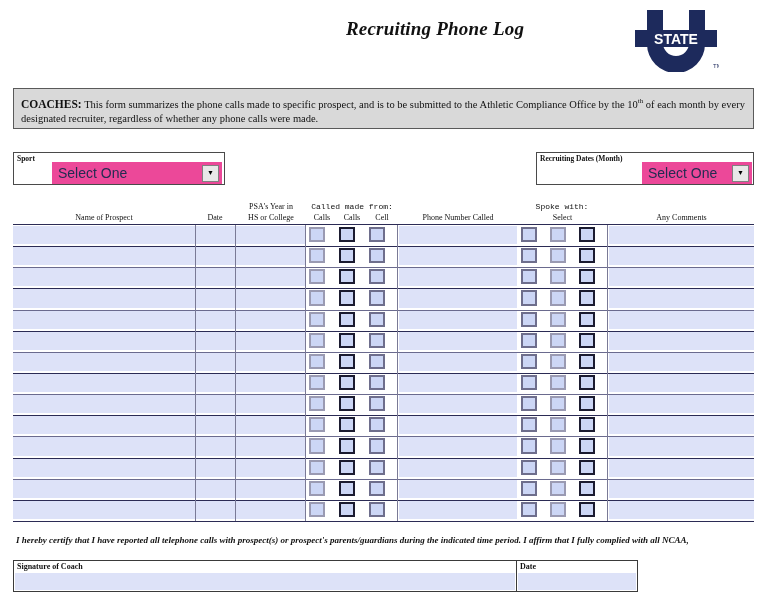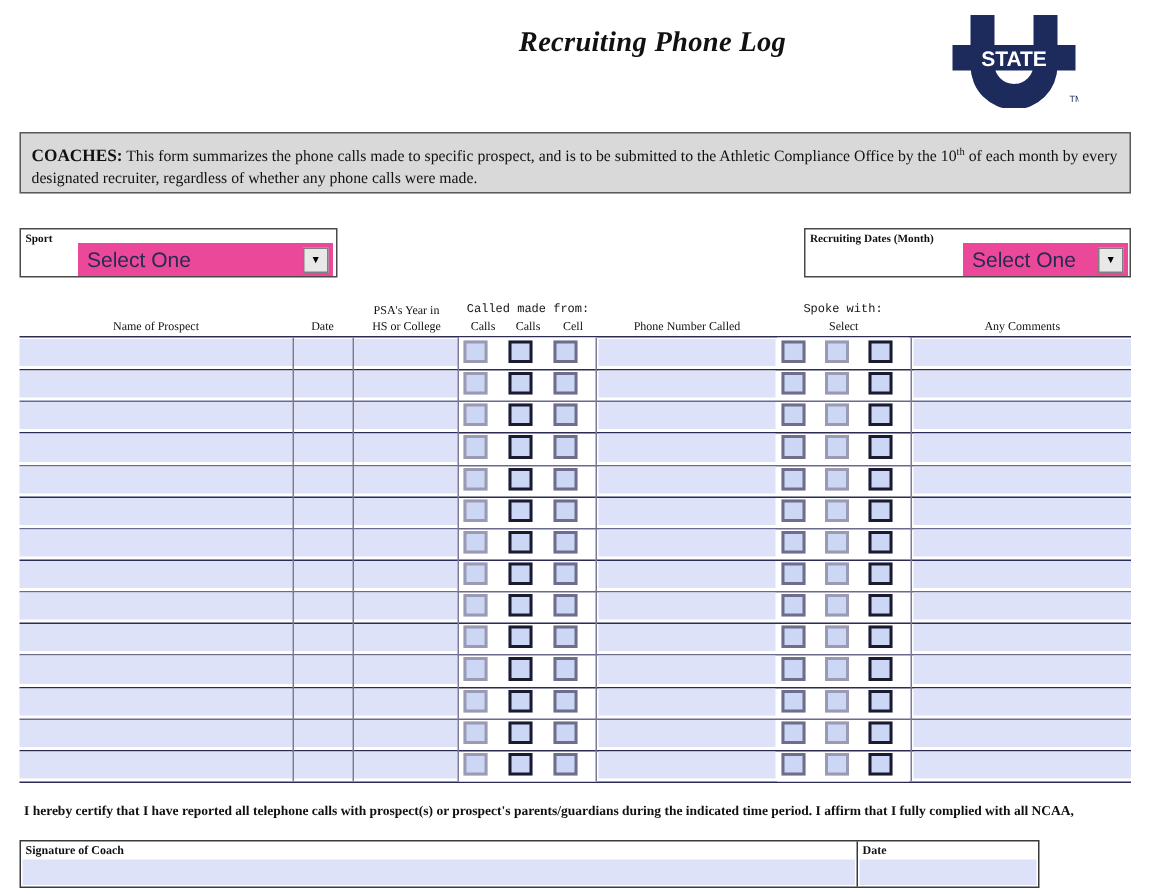--- a/index.html
+++ b/index.html
@@ -108,24 +108,24 @@
     background:#ccd6f5;
     box-sizing:border-box;
   }
   .cb.b-dark{border:2px solid #1b1b30;}
   .cb.b-mid{border:2px solid #6e6e8c;}
   .cb.b-lite{border:2px solid #9a9ab2;}
 
   
   .cert{
     position:absolute;left:16px;top:534px;width:740px;
-    font-size:9px;font-weight:bold;line-height:12px;
+    font-size:9px;font-style:italic;font-weight:bold;line-height:12px;
   }
   .sigbox{
-    position:absolute;left:13px;top:560px;width:680px;height:32px;
+    position:absolute;left:13px;top:560px;width:625px;height:32px;
     border:1px solid #3a3a3a;box-sizing:border-box;display:flex;
   }
   .sig-left{flex:1;position:relative;border-right:1px solid #3a3a3a;}
   .sig-right{width:120px;position:relative;}
   .sig-lbl{
     position:absolute;left:3px;top:1px;font-size:8px;font-weight:bold;
     white-space:nowrap;
   }
   .sig-fill{
     position:absolute;left:1px;top:12px;right:1px;bottom:1px;background:#dde2f8;

